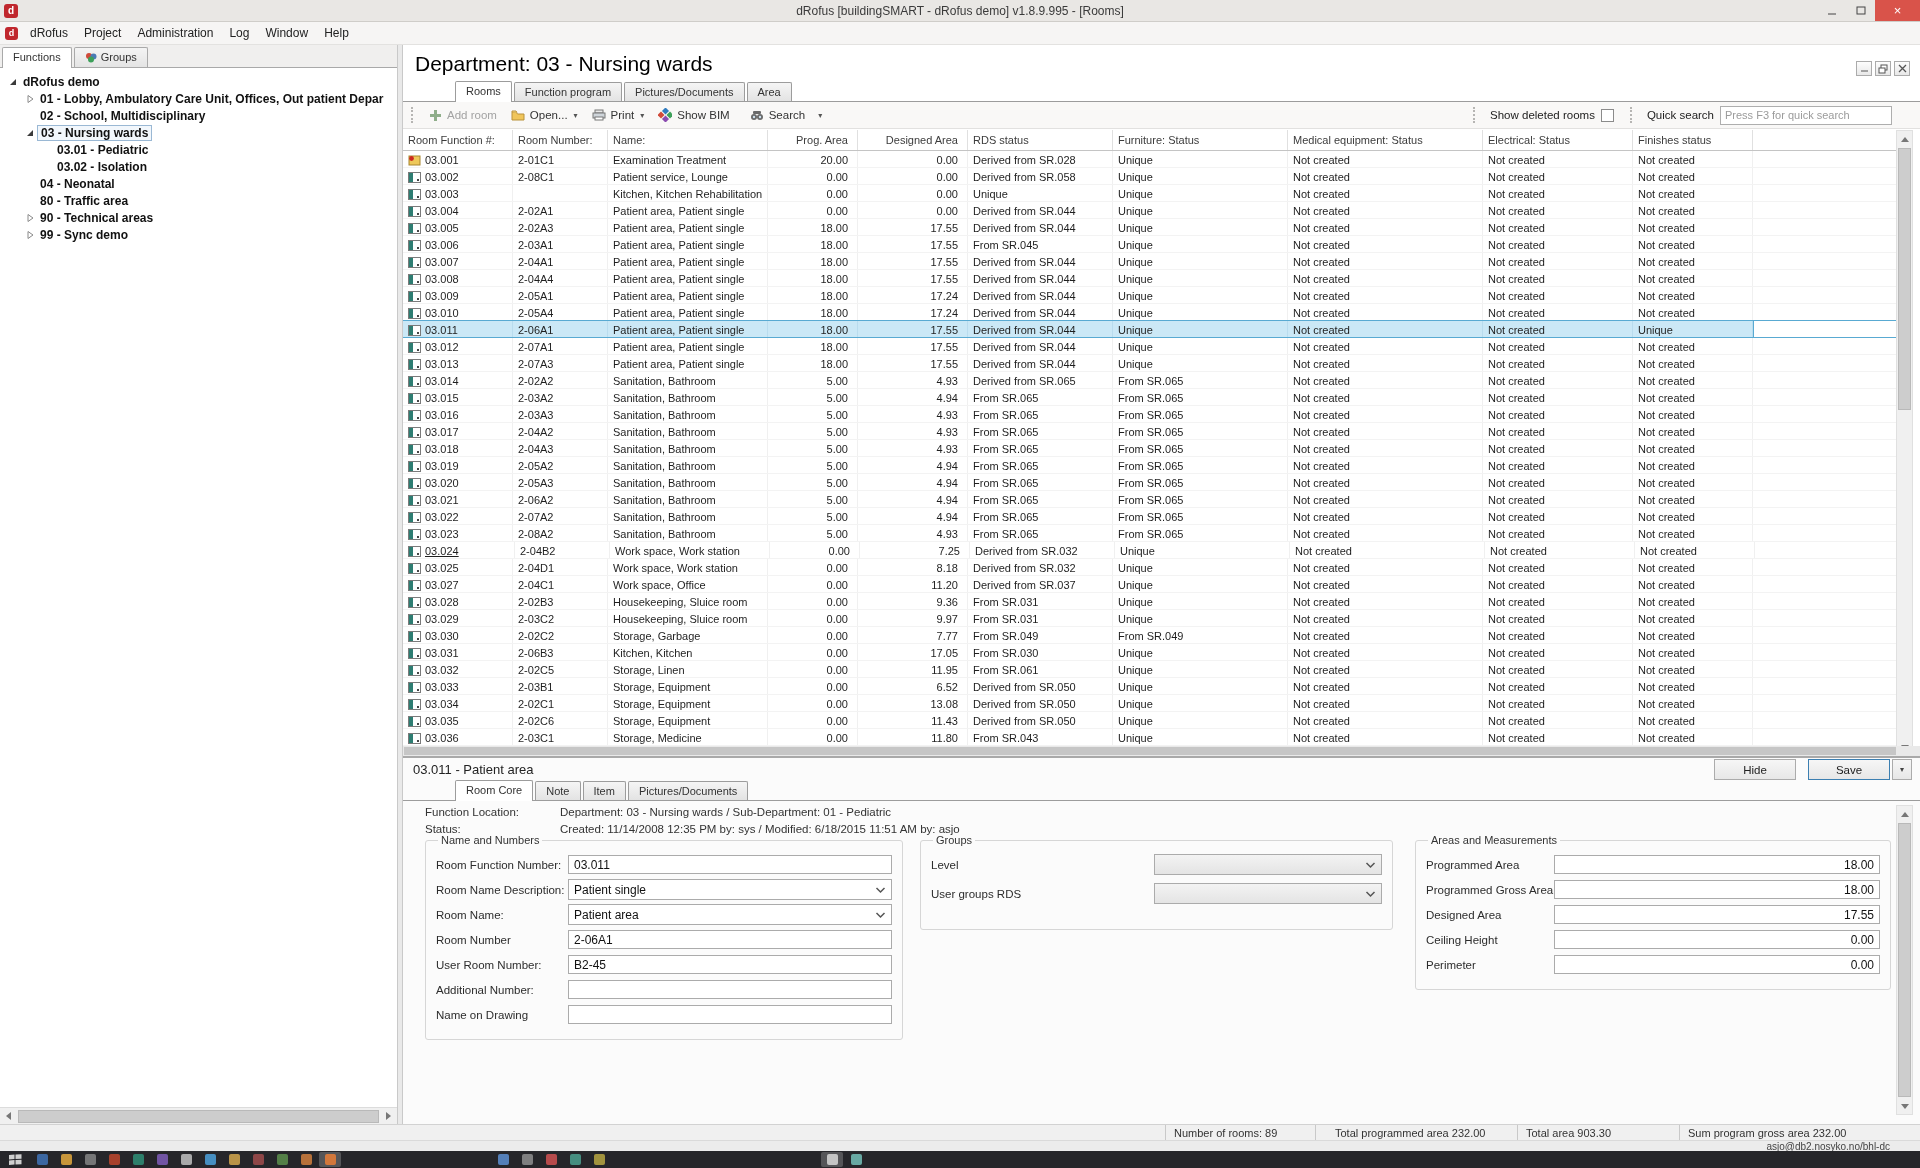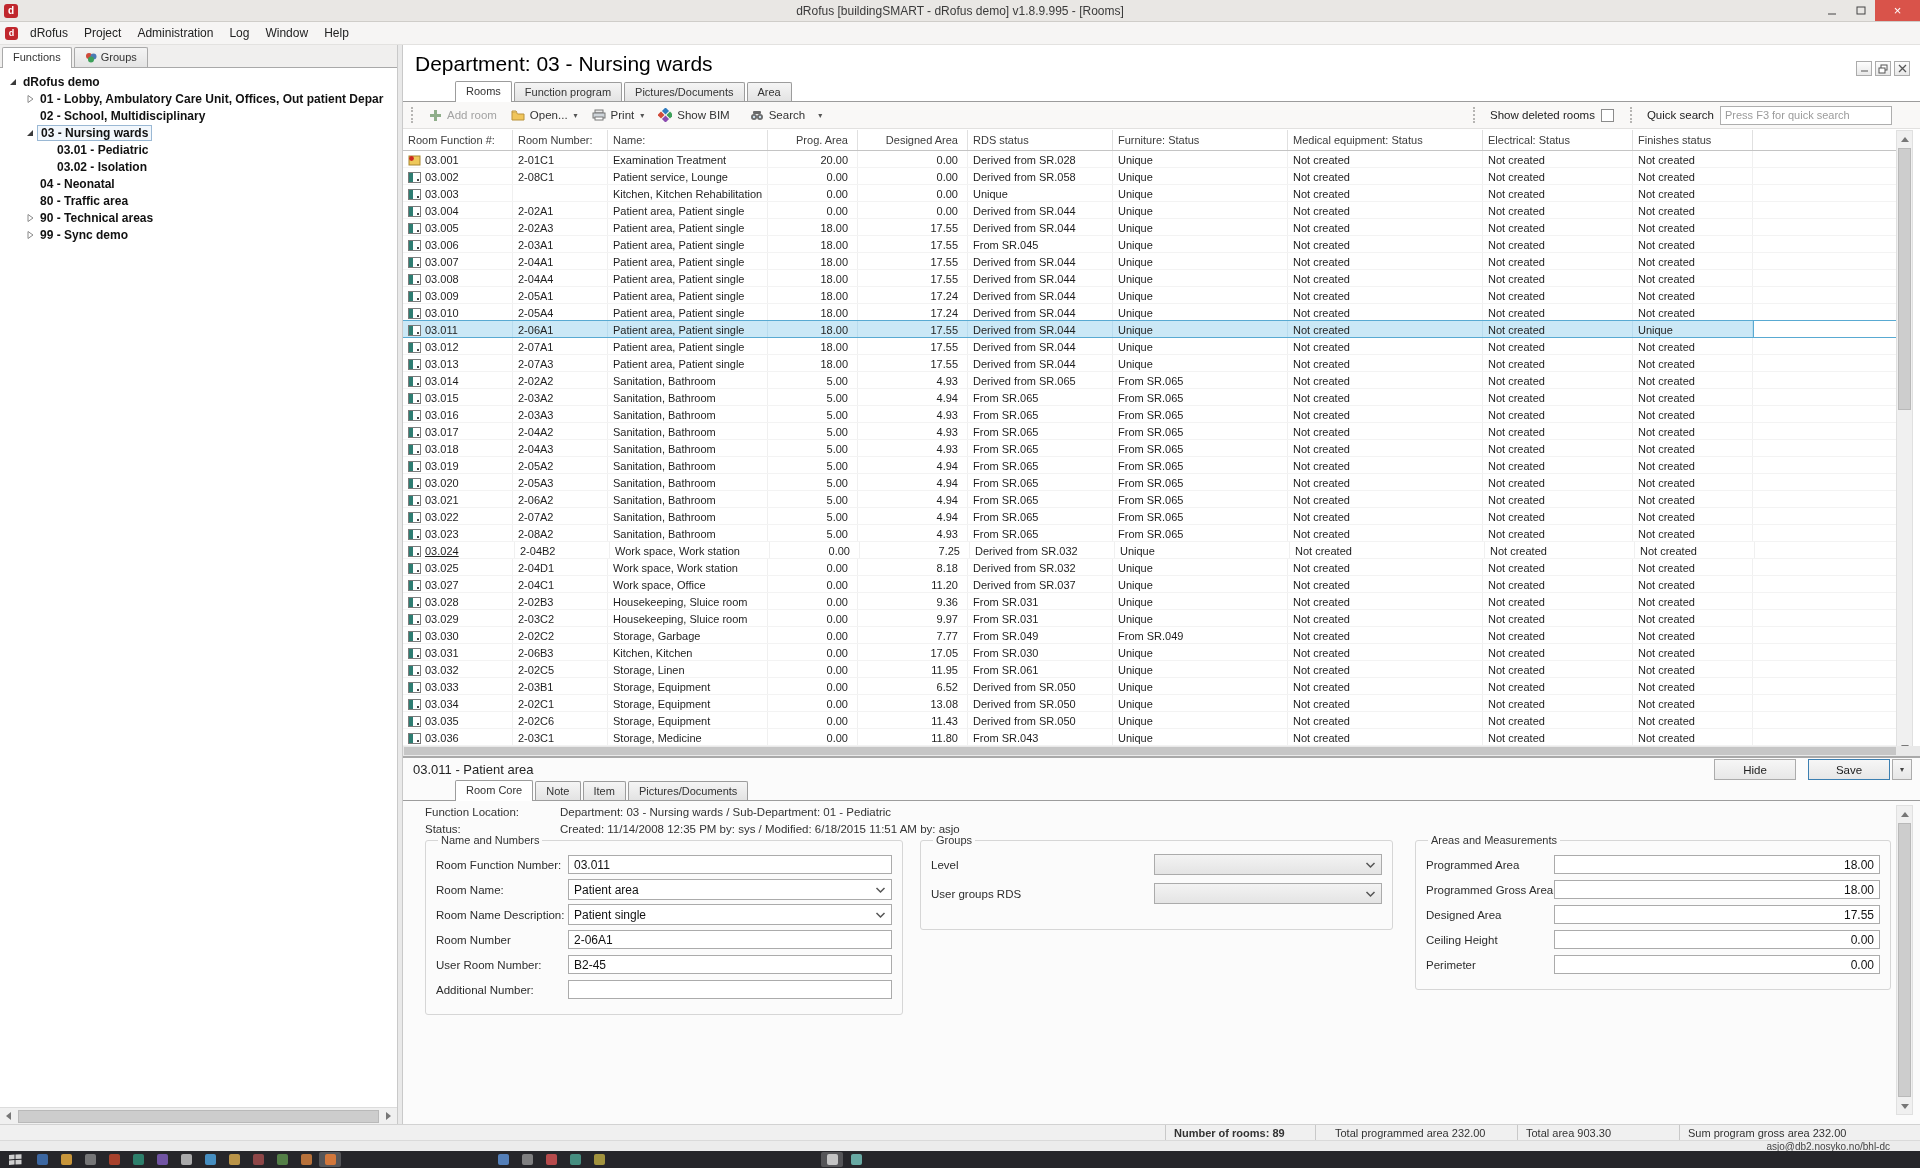--- a/index.html
+++ b/index.html
@@ -1165,51 +1165,55 @@
     </div>
 
     <fieldset class="nn">
       <legend>Name and Numbers</legend>
       <div id="nn-fields">
           <div class="frow">
             <label class="flabel">Room Function Number:</label>
             <input class="finput" value="03.011" style="">
           </div>
           <div class="frow">
-            <label class="flabel">Room Name:</label>
+            <label class="flabel">Room Name Description:</label>
             <div class="combo">
-              <span class="cval">Patient area</span>
+              <span class="cval">Patient single</span>
               <span>
                 <svg width="11" height="8">
                   <polyline points="1.5,2 5.5,6 9.5,2" fill="none" stroke="#555" stroke-width="1.5"></polyline>
                 </svg>
               </span>
             </div>
           </div>
           <div class="frow">
-            <label class="flabel">Room Name Description:</label>
+            <label class="flabel">Room Name:</label>
             <div class="combo">
-              <span class="cval">Patient single</span>
+              <span class="cval">Patient area</span>
               <span>
                 <svg width="11" height="8">
                   <polyline points="1.5,2 5.5,6 9.5,2" fill="none" stroke="#555" stroke-width="1.5"></polyline>
                 </svg>
               </span>
             </div>
           </div>
           <div class="frow">
             <label class="flabel">Room Number</label>
             <input class="finput" value="2-06A1" style="">
           </div>
           <div class="frow">
             <label class="flabel">User Room Number:</label>
             <input class="finput" value="B2-45" style="">
           </div>
           <div class="frow">
             <label class="flabel">Additional Number:</label>
+            <input class="finput" style="">
+          </div>
+          <div class="frow">
+            <label class="flabel">Name on Drawing</label>
             <input class="finput" style="">
           </div>
         </div>
     </fieldset>
 
     <fieldset class="gr">
       <legend>Groups</legend>
       <div id="gr-fields">
           <div class="frow">
             <label class="flabel">Level</label>
@@ -1269,21 +1273,21 @@
       </div>
     <div class="vs-thumb"></div>
     <div class="vs-arrow bottom">
         <span class="tri-d"></span>
       </div>
   </div>
 </div>
 
 <div class="statusbar" id="statusbar">
     <div class="scell empty" style="width: 1165px;"></div>
-    <div class="scell" style="width: 150px; font-weight: bold;">Number of rooms: 89</div>
+    <div class="scell" style="width: 150px;">Number of rooms: 89</div>
     <div class="scell" style="width: 202px; padding-left: 19px;">Total programmed area 232.00</div>
     <div class="scell" style="width: 162px;">Total area 903.30</div>
     <div class="scell" style="flex: 1 1 0%;">Sum program gross area 232.00</div>
   </div>
 <div class="connbar">
   <span>asjo@db2.nosyko.no/bhl-dc</span>
 </div>
 <div class="taskbar" id="taskbar">
     <div class="start">
       <svg width="13" height="12">

